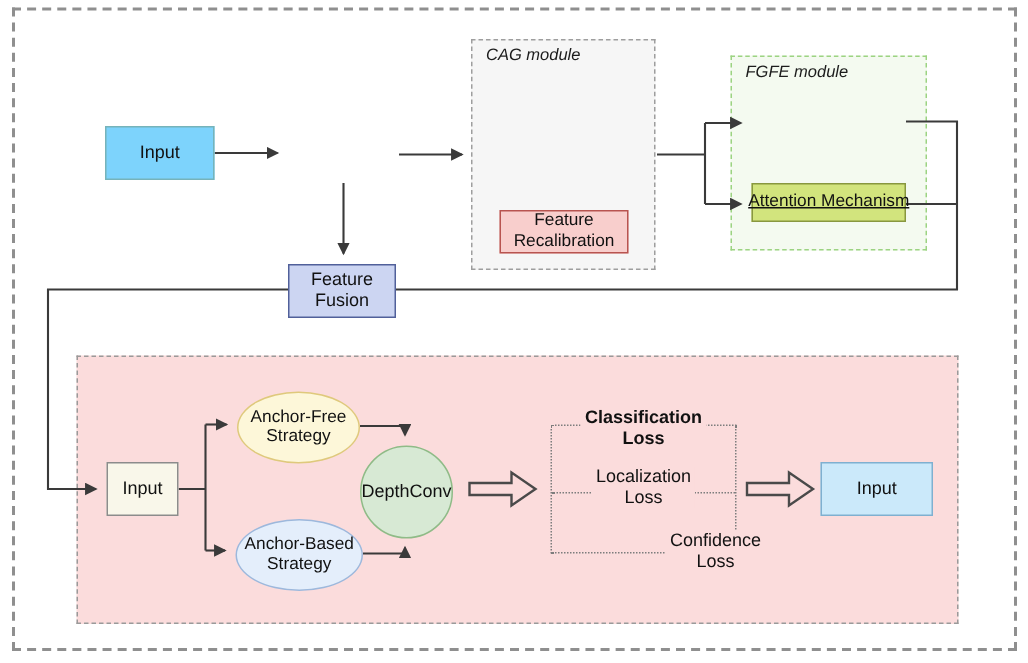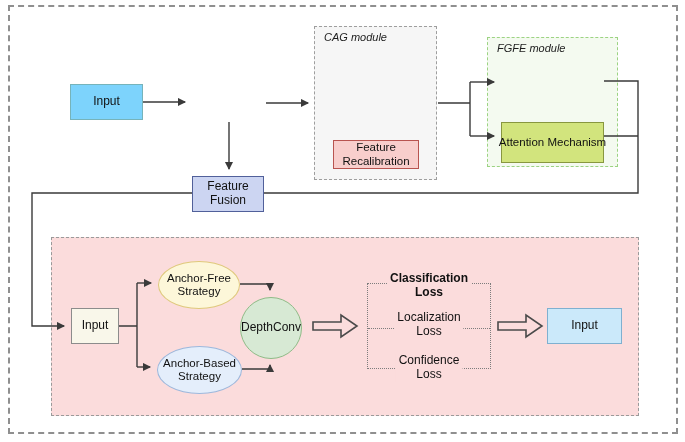--- a/index.html
+++ b/index.html
@@ -23,39 +23,39 @@
   .sm{font-size:11.5px;}
   .input{left:70px;top:84px;width:73px;height:36px;background:#7dd3fc;border:1.5px solid #76b3ba;}
   .residual{left:192px;top:84px;width:74px;height:38px;background:#fff2cc;border:1.5px solid #d6b656;}
   .residual::before,.residual::after{content:"";position:absolute;top:0;bottom:0;width:0;border-left:1.2px solid #d6b656;}
   .residual::before{left:6px;}
   .residual::after{right:6px;}
   .gap{left:333px;top:46px;width:87px;height:28px;background:#e1d5e7;border:1.2px solid #9673a6;}
   .cwg{left:334px;top:90px;width:86px;height:30px;background:#dae8fc;border:1.2px solid #6c8ebf;}
   .fr{left:333px;top:140px;width:86px;height:29px;background:#f8cecc;border:1.2px solid #b85450;}
   .mlc{left:501px;top:66px;width:103px;height:30px;background:#cfe3fa;border:1.2px solid #7a94b5;}
-  .am{left:501px;top:122px;width:103px;height:41px;background:#d2e47d;border:1.2px solid #88973f;white-space:nowrap;}
+  .am{left:501px;top:122px;width:103px;height:26px;background:#d2e47d;border:1.2px solid #88973f;white-space:nowrap;text-decoration:underline;}
   .fusion{left:192px;top:176px;width:72px;height:36px;background:#ccd5f2;border:1.5px solid #51609a;}
   .head{left:71px;top:308px;width:48px;height:36px;background:#f9f7ea;border:1.5px solid #8c8c8c;}
   .ellipse{border-radius:50%;}
   .afree{left:158px;top:261px;width:82px;height:48px;background:#fdf7d9;border:1.5px solid #dfc97c;}
   .abased{left:157px;top:346px;width:85px;height:48px;background:#e4eefb;border:1.5px solid #9db8dc;}
   .depthconv{left:240px;top:297px;width:62px;height:62px;border-radius:50%;background:#d7e9d4;border:1.5px solid #8fbb87;}
   .output{left:547px;top:308px;width:75px;height:36px;background:#cbe9fa;border:1.5px solid #7fb0d0;}
   
   .loss-group{left:367px;top:283px;width:122px;height:84px;border:1.2px dotted #7d7d7d;}
   .loss-divider{position:absolute;left:0;right:0;top:44px;border-top:1.2px dotted #7d7d7d;}
   .loss-label{
     position:absolute;left:50%;transform:translateX(-50%);
     background:#fbdcdc;padding:0 3px;font-size:12px;line-height:1.15;
     white-space:pre;text-align:center;
   }
   .loss-1{top:-12px;font-weight:bold;}
   .loss-2{top:27px;}
-  .loss-3{top:70px;}
+  .loss-3{top:70px;margin-left:48px;}
   svg.wires{left:0;top:0;pointer-events:none;}
 </style>
 </head>
 <body>
 
 <div id="canvas">
 
   <div class="abs outer"></div>
 
   <div class="abs module cag">

